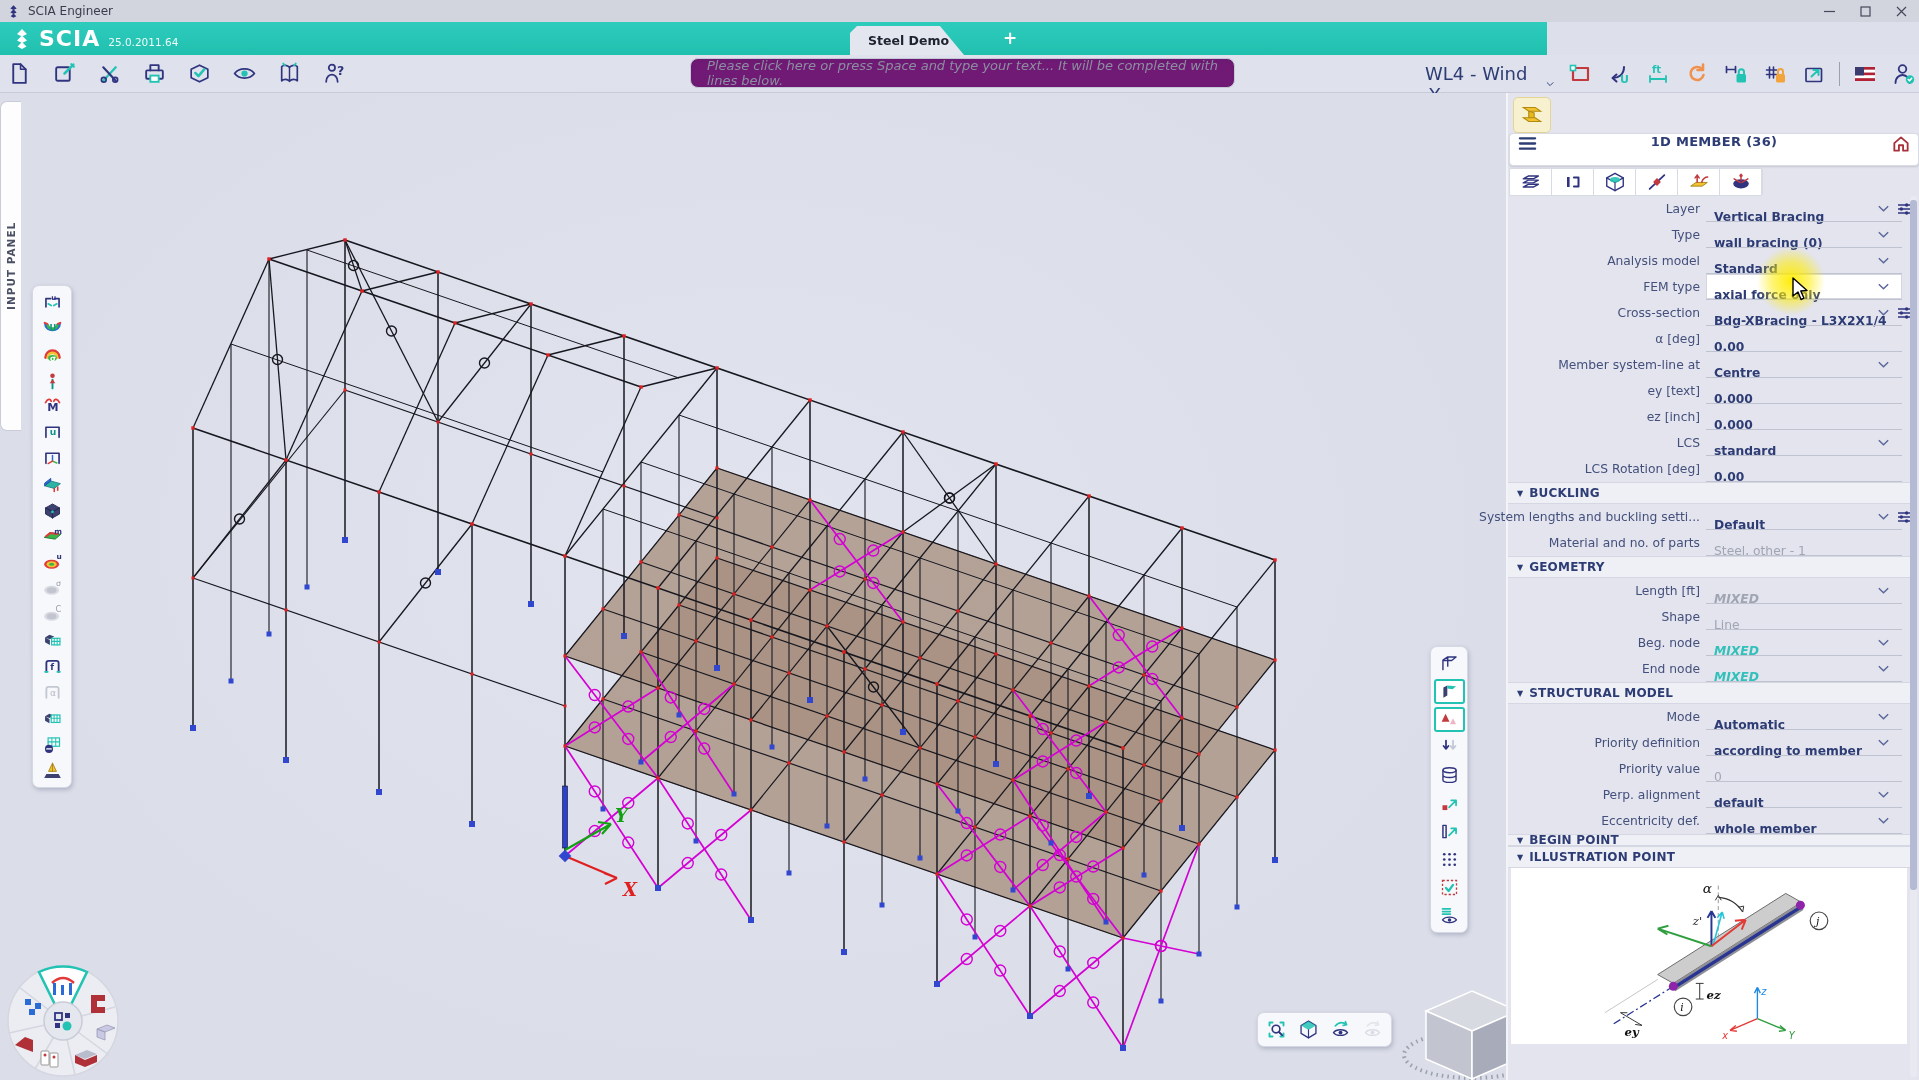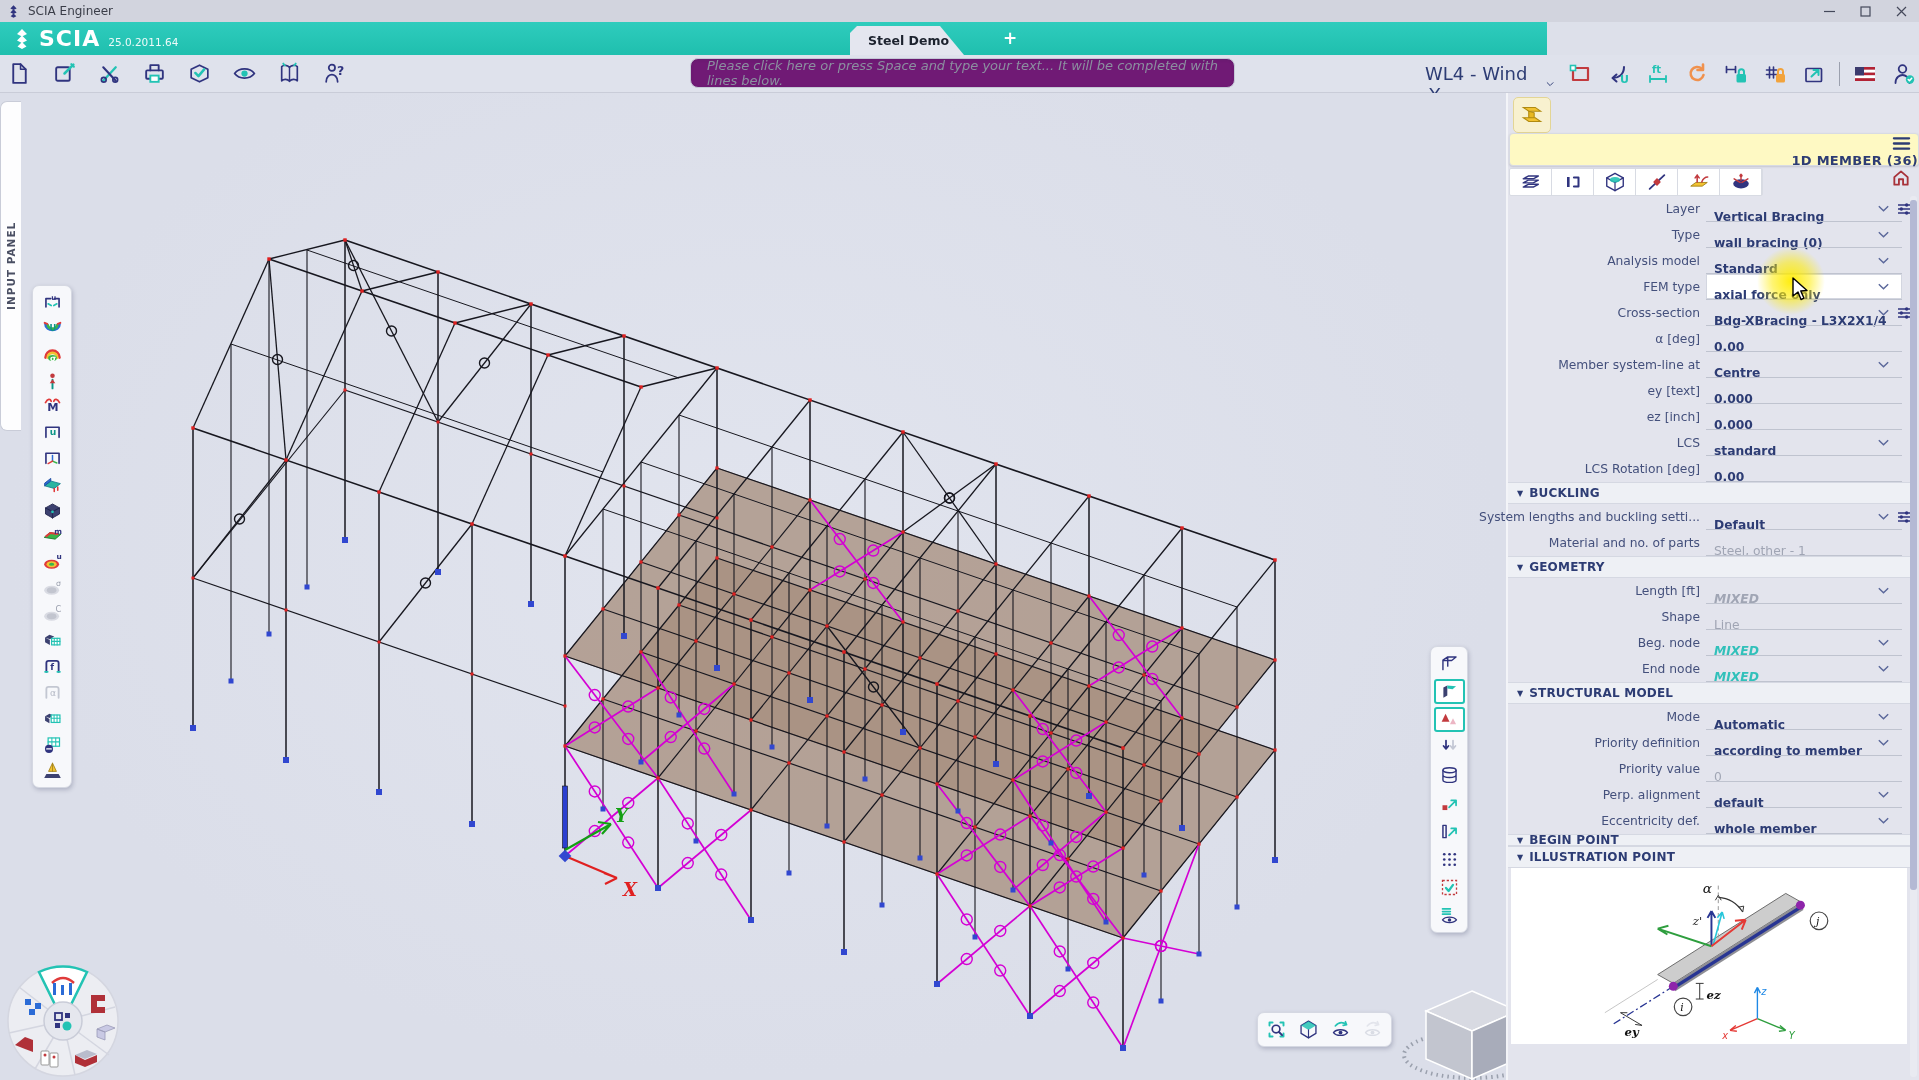--- a/index.html
+++ b/index.html
@@ -40,21 +40,21 @@
 .icon-btn svg{width:21px;height:21px;}
 .icon-btn.sel{border-color:#23c3b4;background:#fff;}
 #view-bottom-toolbar{position:absolute;left:1257px;top:919px;width:135px;height:35px;background:#f7f8fb;border:1px solid #d5d8e2;border-radius:7px;box-shadow:1px 2px 4px rgba(50,55,90,.25);display:flex;align-items:center;justify-content:space-around;padding:0 3px;}
 #view-bottom-toolbar .icon-btn{width:29px;}
 #navcube{position:absolute;left:1396px;top:890px;width:160px;height:97px;}
 #wheel{position:absolute;left:5px;top:870px;width:117px;height:117px;}
 
 #panel{position:absolute;left:1506px;top:93px;width:413px;height:987px;background:#e3e4ed;border-left:2px solid #f3f4f8;}
 #panel-tab-beam{position:absolute;left:5px;top:4px;width:38px;height:36px;background:#f8f1cf;border:1px solid #e3d595;border-radius:5px;display:flex;align-items:center;justify-content:center;}
 #panel-tab-beam svg{width:26px;height:26px;}
-#panel-header{position:absolute;left:1px;top:40px;width:410px;height:33px;background:#fef9c3;border:1px solid #d8dbe3;border-radius:4px;box-shadow:0 1px 2px rgba(60,60,90,.18);display:flex;align-items:flex-end;flex-direction:column;}
+#panel-header{position:absolute;left:1px;top:40px;width:410px;height:33px;background:#ffffff;border:1px solid #d8dbe3;border-radius:4px;box-shadow:0 1px 2px rgba(60,60,90,.18);display:flex;align-items:flex-start;}
 #panel-header .hamb{width:34px;display:flex;justify-content:center;}
 #panel-header .hamb svg{width:19px;height:19px;}
 #panel-title{flex:1;text-align:center;font-weight:bold;font-size:13px;color:#2d3c74;letter-spacing:.3px;}
 #panel-header .home{width:34px;display:flex;justify-content:center;}
 #panel-header .home svg{width:20px;height:20px;}
 #panel-toolbar{position:absolute;left:1px;top:75px;height:28px;display:flex;background:#fff;border:1px solid #d8dbe3;border-radius:2px;}
 .ptool{width:42px;display:flex;align-items:center;justify-content:center;border-right:1px solid #d8dbe3;}
 .ptool svg{width:22px;height:22px;}
 #prop-rows{position:absolute;left:0;top:103px;width:402px;}
 .prow{position:relative;height:26px;}

